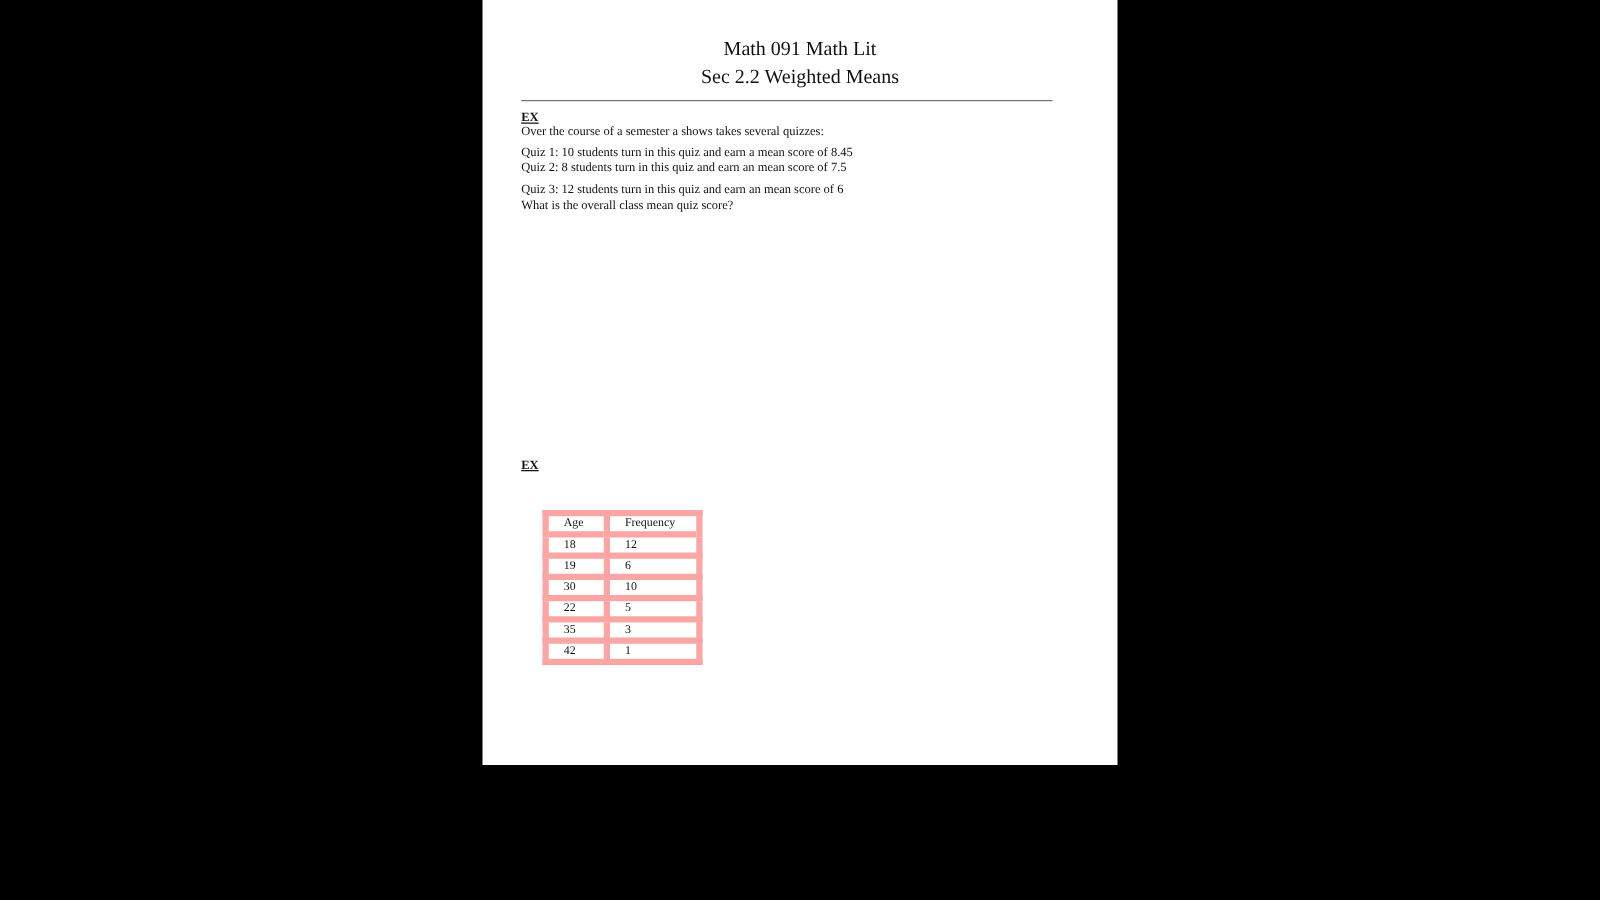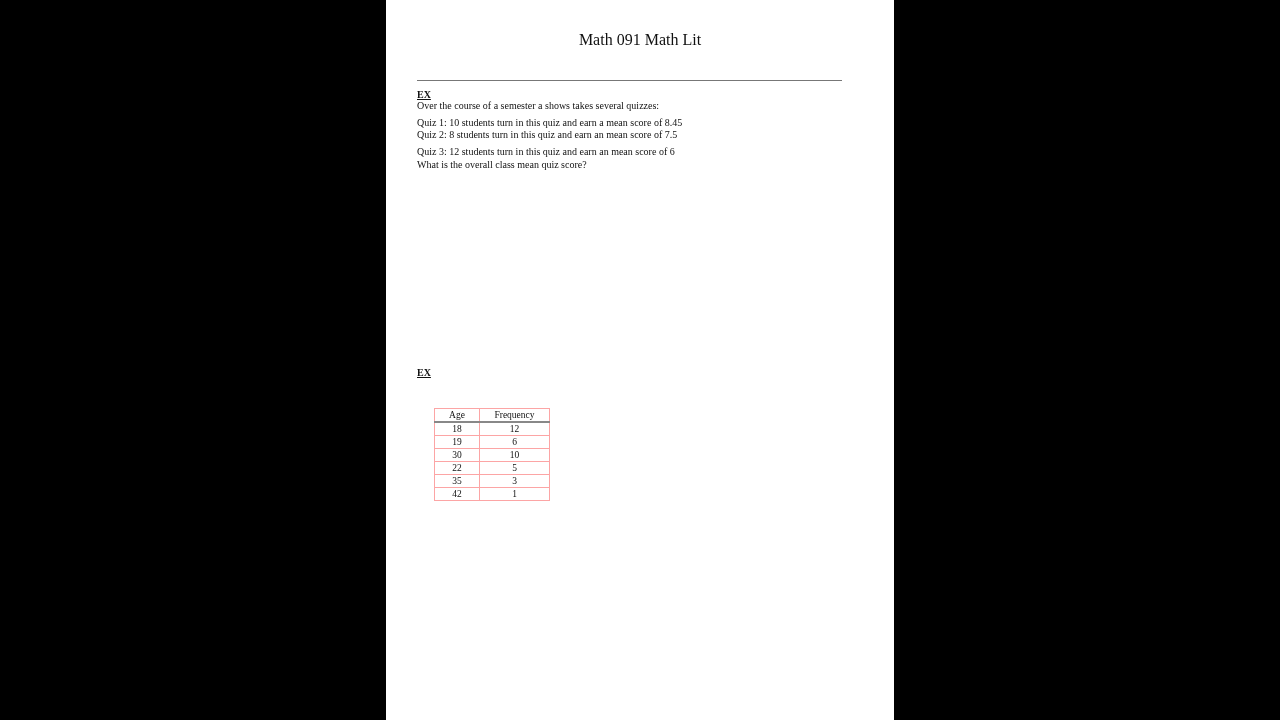--- a/index.html
+++ b/index.html
@@ -1,51 +1,52 @@
 <!DOCTYPE html>
 <html><head>
   <meta charset="utf-8">
   <style>
     html, body { margin: 0; padding: 0; }
     body {
       width: 1280px; height: 720px; background: #000; position: relative; overflow: hidden;
       font-family: "DejaVu Serif", "Liberation Serif", serif; color: #111;
     }
     .page {
-      position: absolute; left: 386px; top: 0; width: 508px; height: 720px; background: #fff;
+      position: absolute; left: 386px; top: 0; width: 508px; height: 612px; background: #fff;
     }
     .title {
       position: absolute; left: 0; width: 100%; text-align: center;
       font-size: 16px; line-height: 22px; font-family: "Liberation Serif", serif;
     }
     .rule {
       position: absolute; left: 31px; top: 80px; width: 425px; height: 0;
       border-top: 1.2px solid #777;
     }
     .txt {
       position: absolute; left: 31px; font-family: "Liberation Serif", serif;
       font-size: 10px; line-height: 12px; white-space: nowrap;
     }
     .ex { font-weight: bold; text-decoration: underline; }
     table.freq {
       position: absolute; left: 48px; top: 408px;
       border-collapse: collapse; font-family: "Liberation Serif", serif; font-size: 9.5px;
     }
     table.freq th, table.freq td {
-      border: 1px solid #fca5a5; text-align: center; padding: 0 12px; height: 12px; line-height: 12px; font-weight: normal;
+      border: 5px solid #fca5a5; text-align: left; padding: 0 12px; height: 12px; line-height: 12px; font-weight: normal;
     }
     table.freq th { border-bottom: 2px solid #888; }
     table.freq td.age { width: 20px; }
     table.freq td.freq { width: 45px; }
   </style>
 </head>
 <body>
 
 <div class="page">
   <div class="title" style="top:29px;">Math 091 Math Lit</div>
+  <div class="title" style="top:51px;">Sec 2.2 Weighted Means</div>
   <div class="rule"></div>
 
   <div class="txt ex" style="top:89px;">EX</div>
   <div class="txt" style="top:100px;">Over the course of a semester a shows takes several quizzes:</div>
   <div class="txt" style="top:117px;">Quiz 1:  10 students turn in this quiz and earn a mean score of 8.45</div>
   <div class="txt" style="top:129px;">Quiz 2:  8 students turn in this quiz and earn an mean score of 7.5</div>
   <div class="txt" style="top:146px;">Quiz 3:  12 students turn in this quiz and earn an mean score of 6</div>
   <div class="txt" style="top:159px;">What is the overall class mean quiz score?</div>
 
   <div class="txt ex" style="top:367px;">EX</div>

